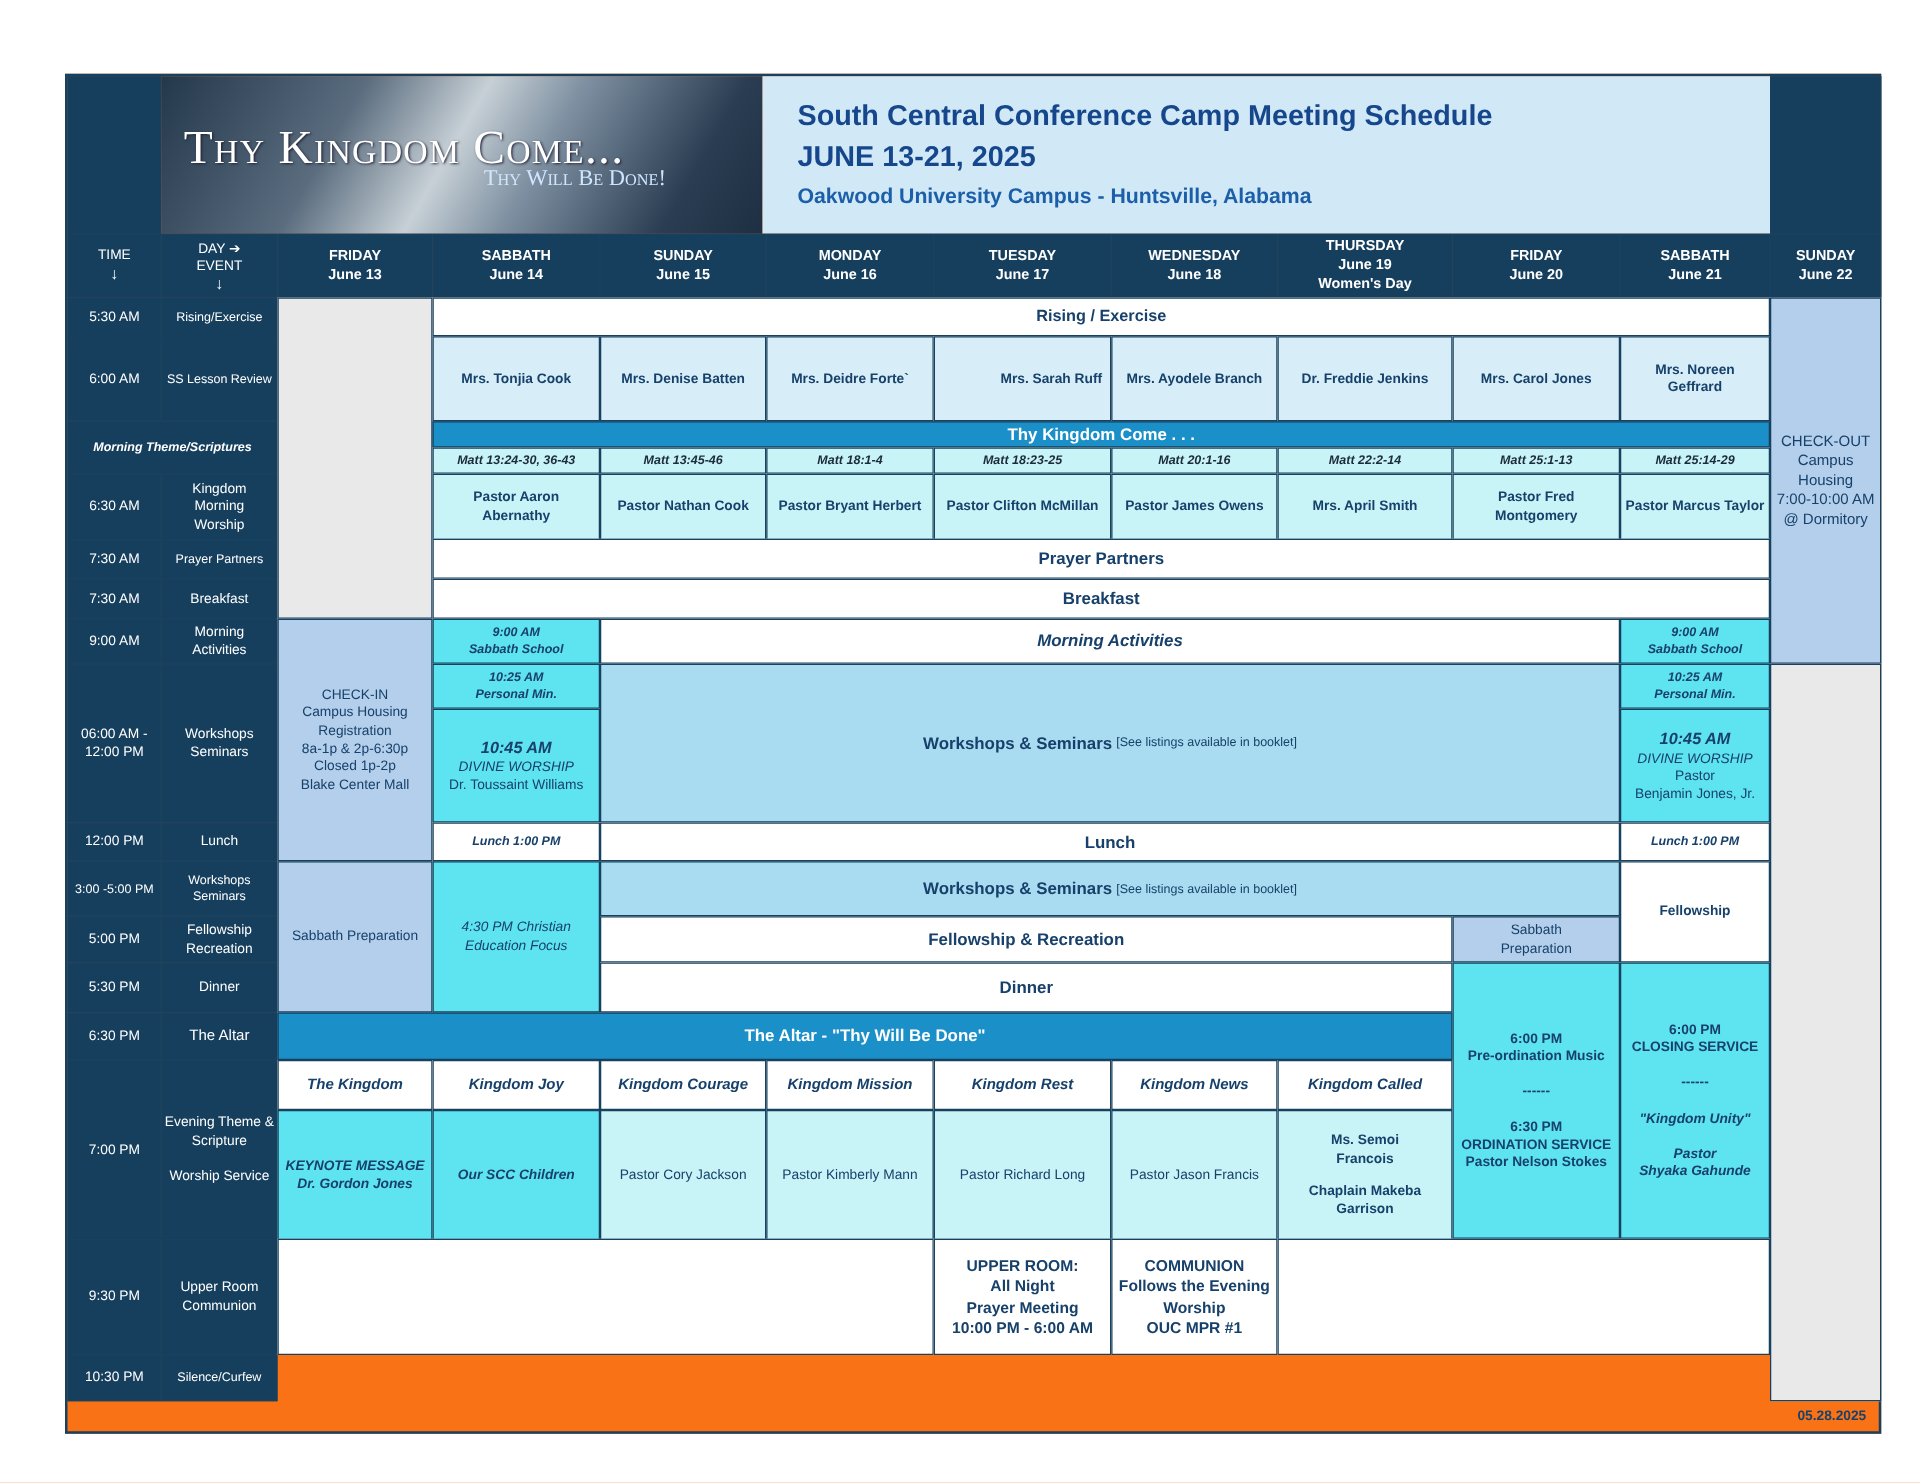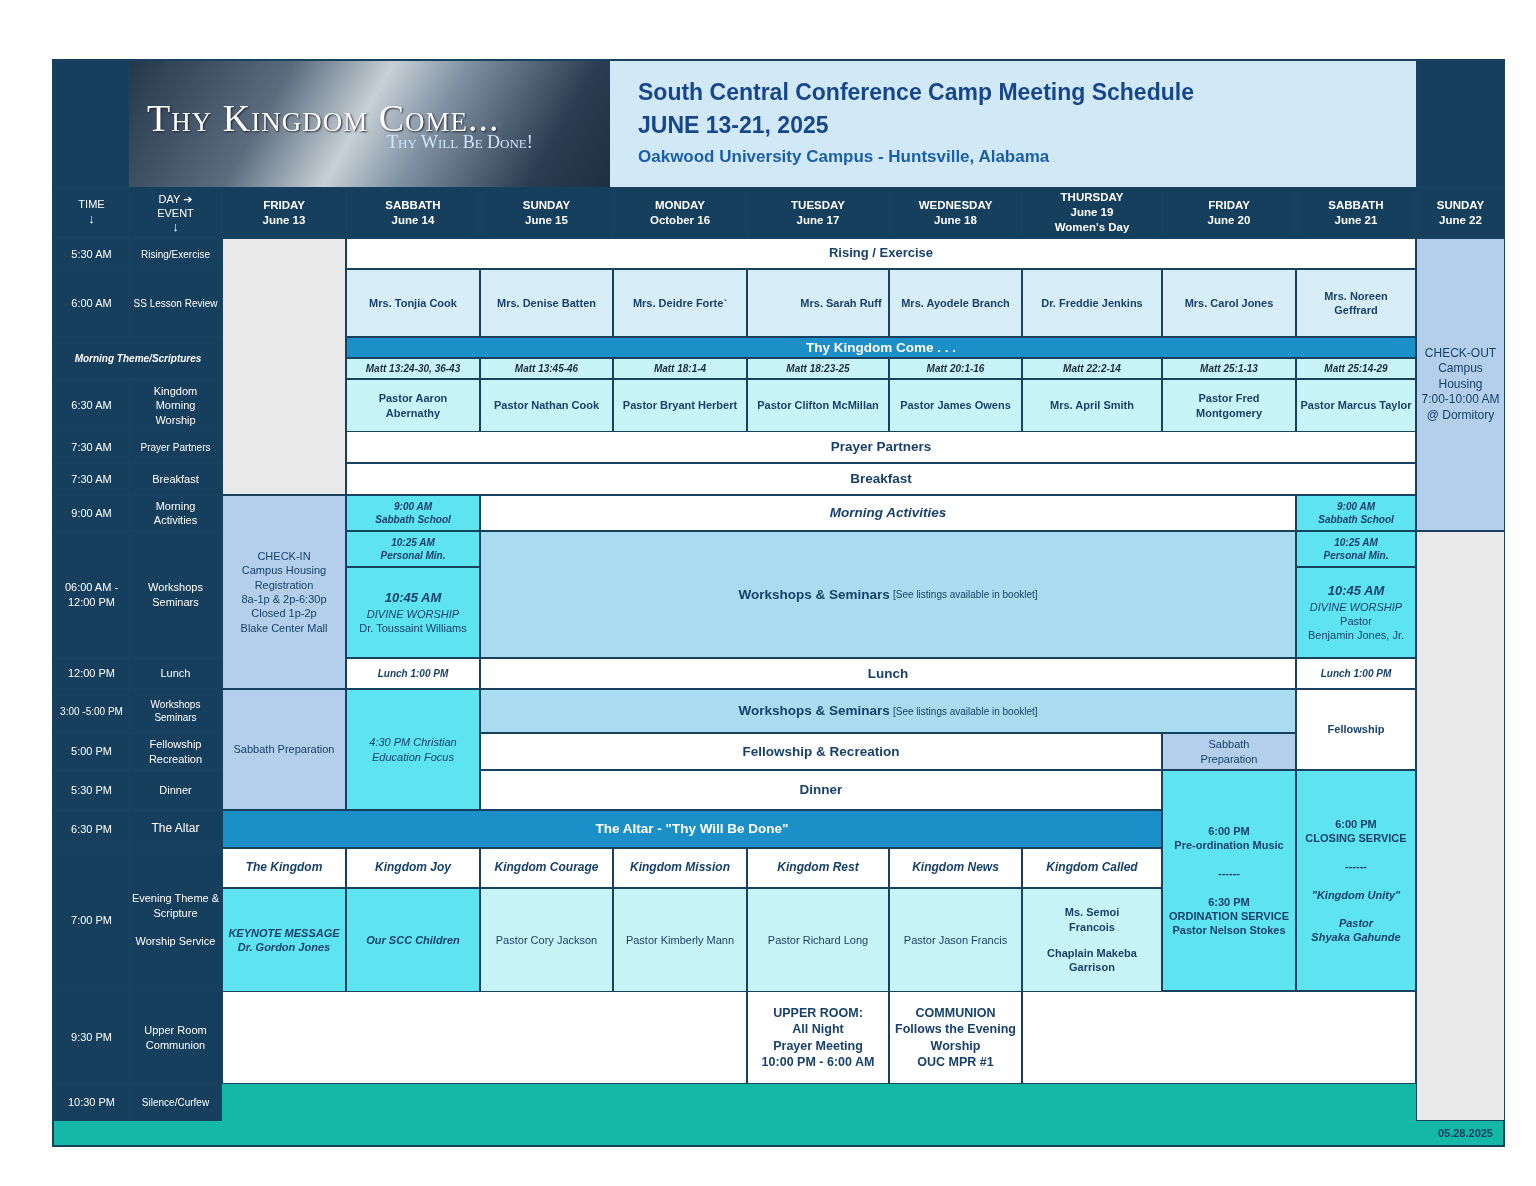--- a/index.html
+++ b/index.html
@@ -1,17 +1,17 @@
 <!DOCTYPE html>
 <html><head>
 <meta charset="utf-8">
 <style>
   html, body { margin:0; padding:0; background:#ffffff; }
   body { width:1536px; height:1186px; position:relative; font-family:"Liberation Sans", sans-serif; overflow:hidden; }
-  #sched { position:absolute; left:52px; top:59px; width:1453px; height:1088px; background:#14b8a6; border:2px solid #17415f; box-sizing:border-box; }
+  #sched { position:absolute; left:52px; top:59px; width:1453px; height:1088px; background:#f97316; border:2px solid #17415f; box-sizing:border-box; }
   .c { position:absolute; box-sizing:border-box; border:1px solid #17415f; display:flex; flex-direction:column; align-items:center; justify-content:center; text-align:center; line-height:1.3; font-size:12px; color:#1b2b3a; overflow:hidden; }
   .dk { background:#163f5e; color:#ffffff; }
   .wh { background:#ffffff; }
   .lb { background:#d7eef8; }
   .cy { background:#5ee3f0; }
   .pc { background:#c8f4f8; }
   .sb { background:#a9dcf0; }
   .bl { background:#b4cfeb; }
   .gy { background:#e9e9e9; }
   .mb { background:#1b8fc7; color:#ffffff; }
@@ -65,21 +65,21 @@
   <div class="c dk hdr" style="left:292px;top:126px;width:134px;height:51px;">
       <span>SABBATH</span>
       <span>June 14</span>
     </div>
   <div class="c dk hdr" style="left:426px;top:126px;width:133px;height:51px;">
       <span>SUNDAY</span>
       <span>June 15</span>
     </div>
   <div class="c dk hdr" style="left:559px;top:126px;width:134px;height:51px;">
       <span>MONDAY</span>
-      <span>October 16</span>
+      <span>June 16</span>
     </div>
   <div class="c dk hdr" style="left:693px;top:126px;width:142px;height:51px;">
       <span>TUESDAY</span>
       <span>June 17</span>
     </div>
   <div class="c dk hdr" style="left:835px;top:126px;width:133px;height:51px;">
       <span>WEDNESDAY</span>
       <span>June 18</span>
     </div>
   <div class="c dk hdr" style="left:968px;top:126px;width:140px;height:51px;">

